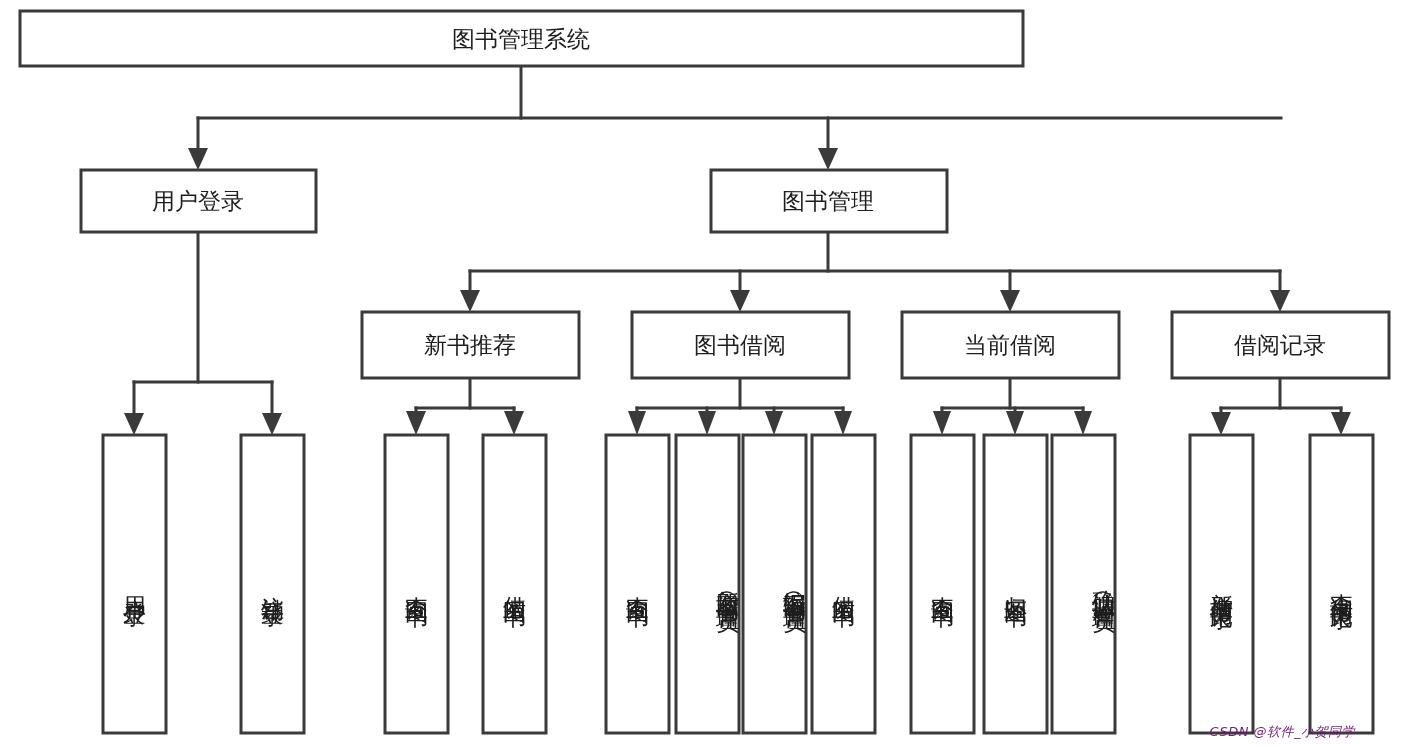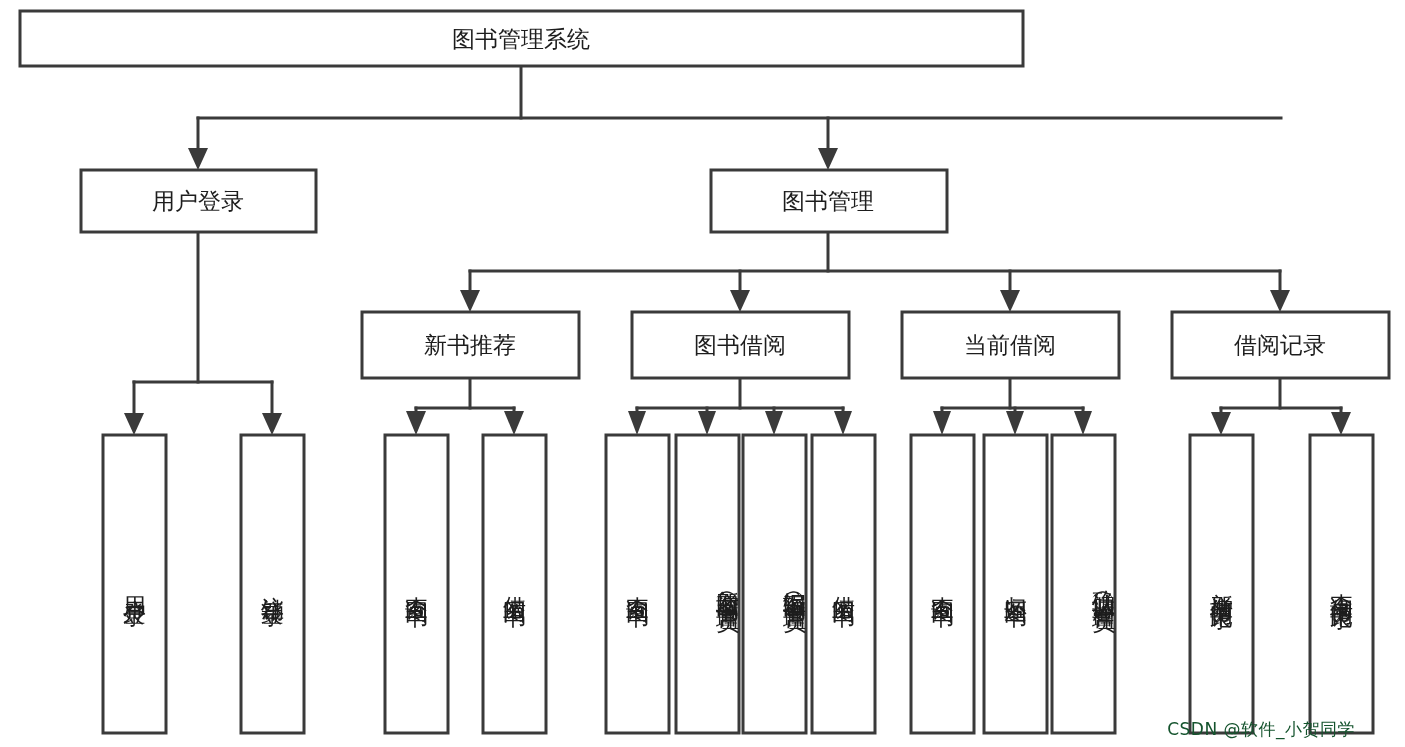--- a/index.html
+++ b/index.html
@@ -62,24 +62,25 @@
     align-items: center;
     justify-content: center;
     white-space: nowrap;
     pointer-events: none;
   }
   #watermark {
     position: absolute;
     right: 8px;
     bottom: 6px;
     font-family: "DejaVu Sans", "Liberation Sans", sans-serif;
-    font-size: 17px;
-    color: #14532d;
+    font-size: 13px;
+    color: #701a75;
     letter-spacing: 0.5px;
     white-space: nowrap;
+    font-style: italic;
   }
 </style>
 </head>
 <body>
 
 <div id="diagram-root">
 
   <svg id="tree-svg" viewBox="0 0 1405 747">
     <defs>
       <marker id="arrow" viewBox="0 0 12 14" refX="6" refY="13" markerWidth="12" markerHeight="14" orient="auto-start-reverse" markerUnits="userSpaceOnUse">

